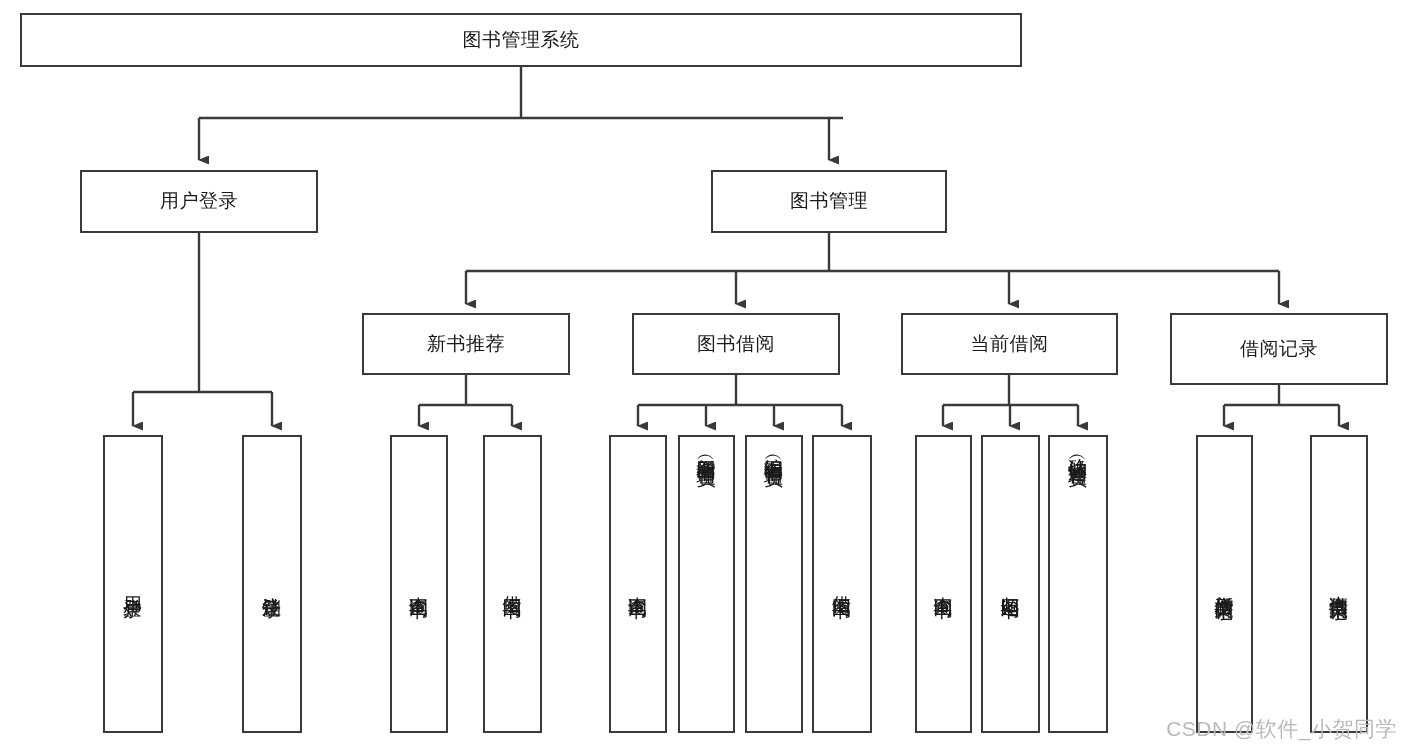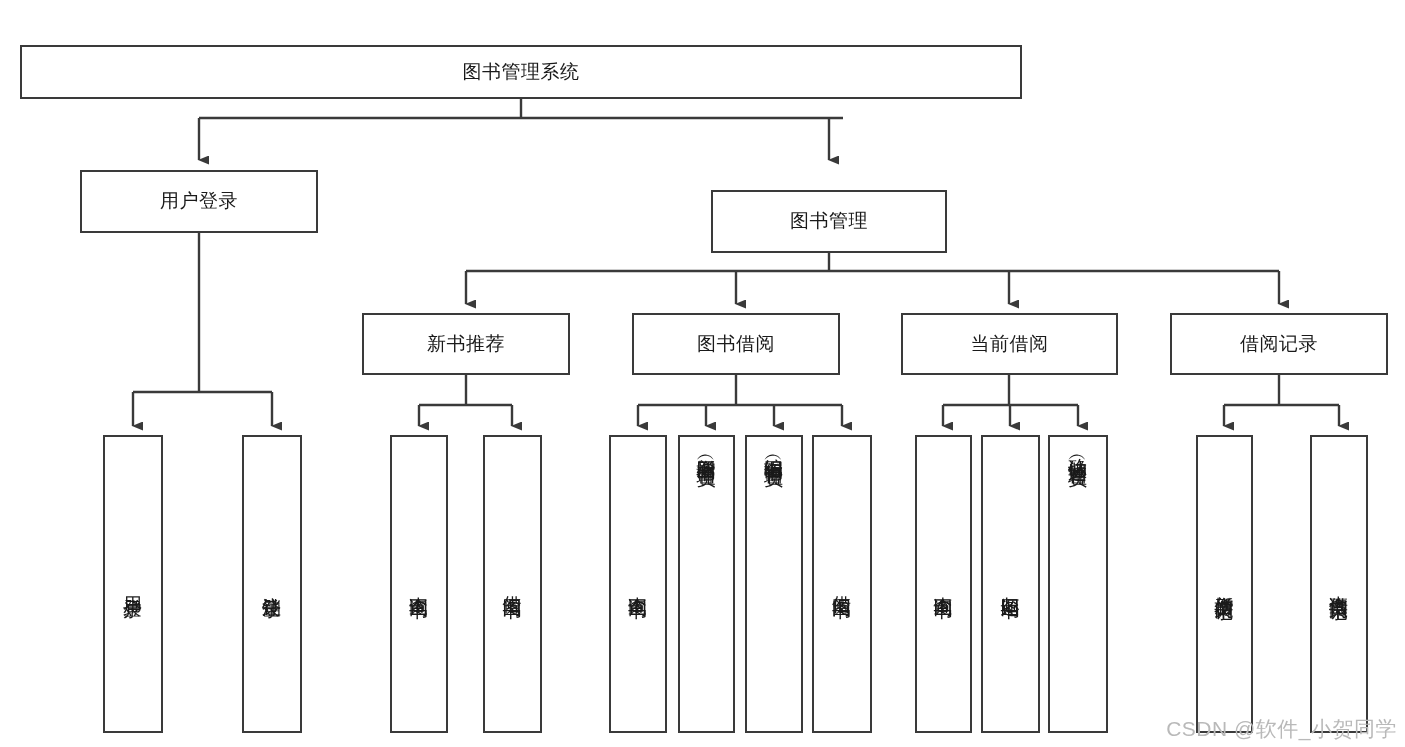--- a/index.html
+++ b/index.html
@@ -117,41 +117,41 @@
       <path d="M 1010,405 L 1010,426" marker-end="url(#arrowhead)"></path>
       <path d="M 1078,405 L 1078,426" marker-end="url(#arrowhead)"></path>
 
       <path d="M 1279,375 L 1279,405"></path>
       <path d="M 1224,405 L 1339,405"></path>
       <path d="M 1224,405 L 1224,426" marker-end="url(#arrowhead)"></path>
       <path d="M 1339,405 L 1339,426" marker-end="url(#arrowhead)"></path>
     </g>
   </svg>
 
-  <div class="node-box" style="left:20px; top:13px; width:1002px; height:54px;margin-top:32px;">
+  <div class="node-box" style="left:20px; top:13px; width:1002px; height:54px;">
     <span class="node-label">图书管理系统</span>
   </div>
 
   <div class="node-box" style="left:80px; top:170px; width:238px; height:63px;">
     <span class="node-label">用户登录</span>
   </div>
-  <div class="node-box" style="left:711px; top:170px; width:236px; height:63px;margin-top:20px;">
+  <div class="node-box" style="left:711px; top:170px; width:236px; height:63px;">
     <span class="node-label">图书管理</span>
   </div>
 
   <div class="node-box" style="left:362px; top:313px; width:208px; height:62px;">
     <span class="node-label">新书推荐</span>
   </div>
   <div class="node-box" style="left:901px; top:313px; width:217px; height:62px;">
     <span class="node-label">当前借阅</span>
   </div>
   <div class="node-box" style="left:632px; top:313px; width:208px; height:62px;">
     <span class="node-label">图书借阅</span>
   </div>
-  <div class="node-box" style="left:1170px; top:313px; width:218px; height:62px;">
+  <div class="node-box" style="left:1170px; top:313px; width:218px; height:72px;">
     <span class="node-label">借阅记录</span>
   </div>
 
   <div class="node-box vertical centered" style="left:103px; top:435px; width:60px; height:298px;">
     <span class="node-label">用户登录</span>
   </div>
   <div class="node-box vertical centered" style="left:242px; top:435px; width:60px; height:298px;">
     <span class="node-label">注销登录</span>
   </div>
 

